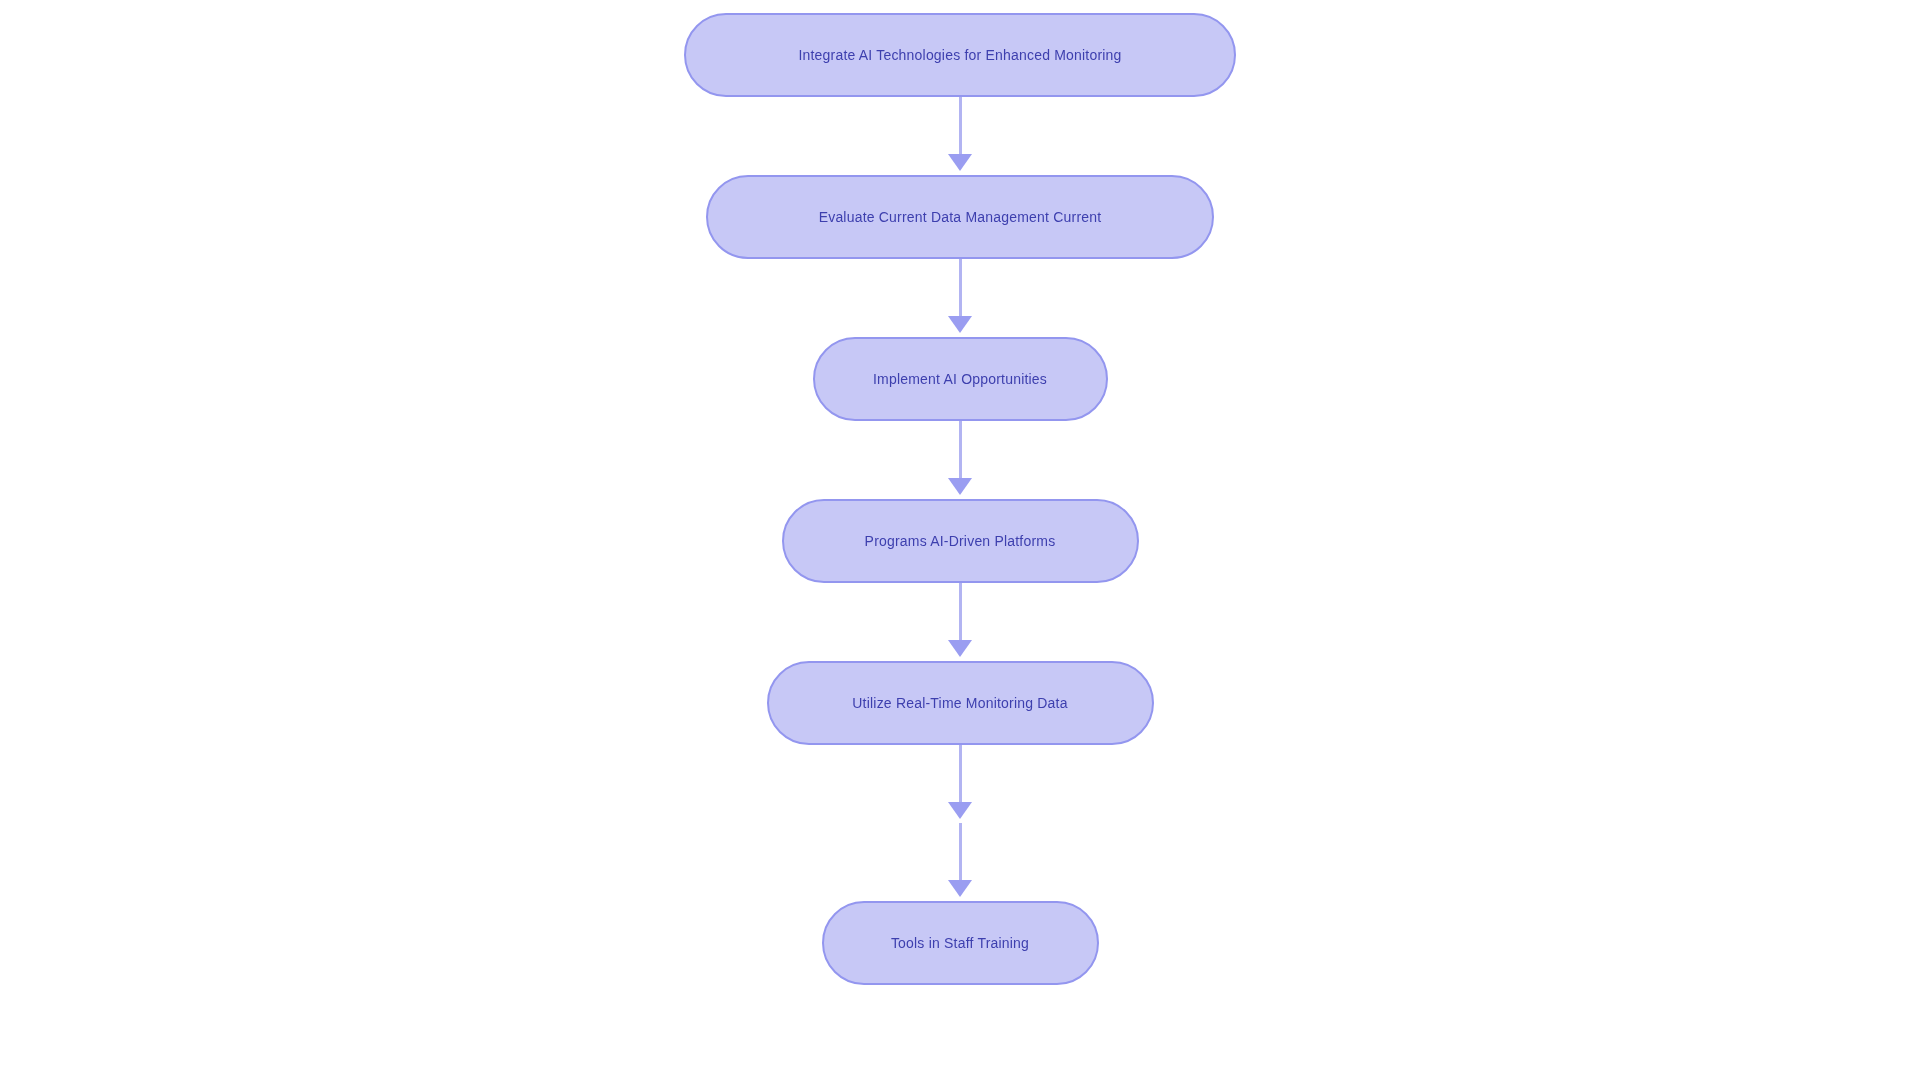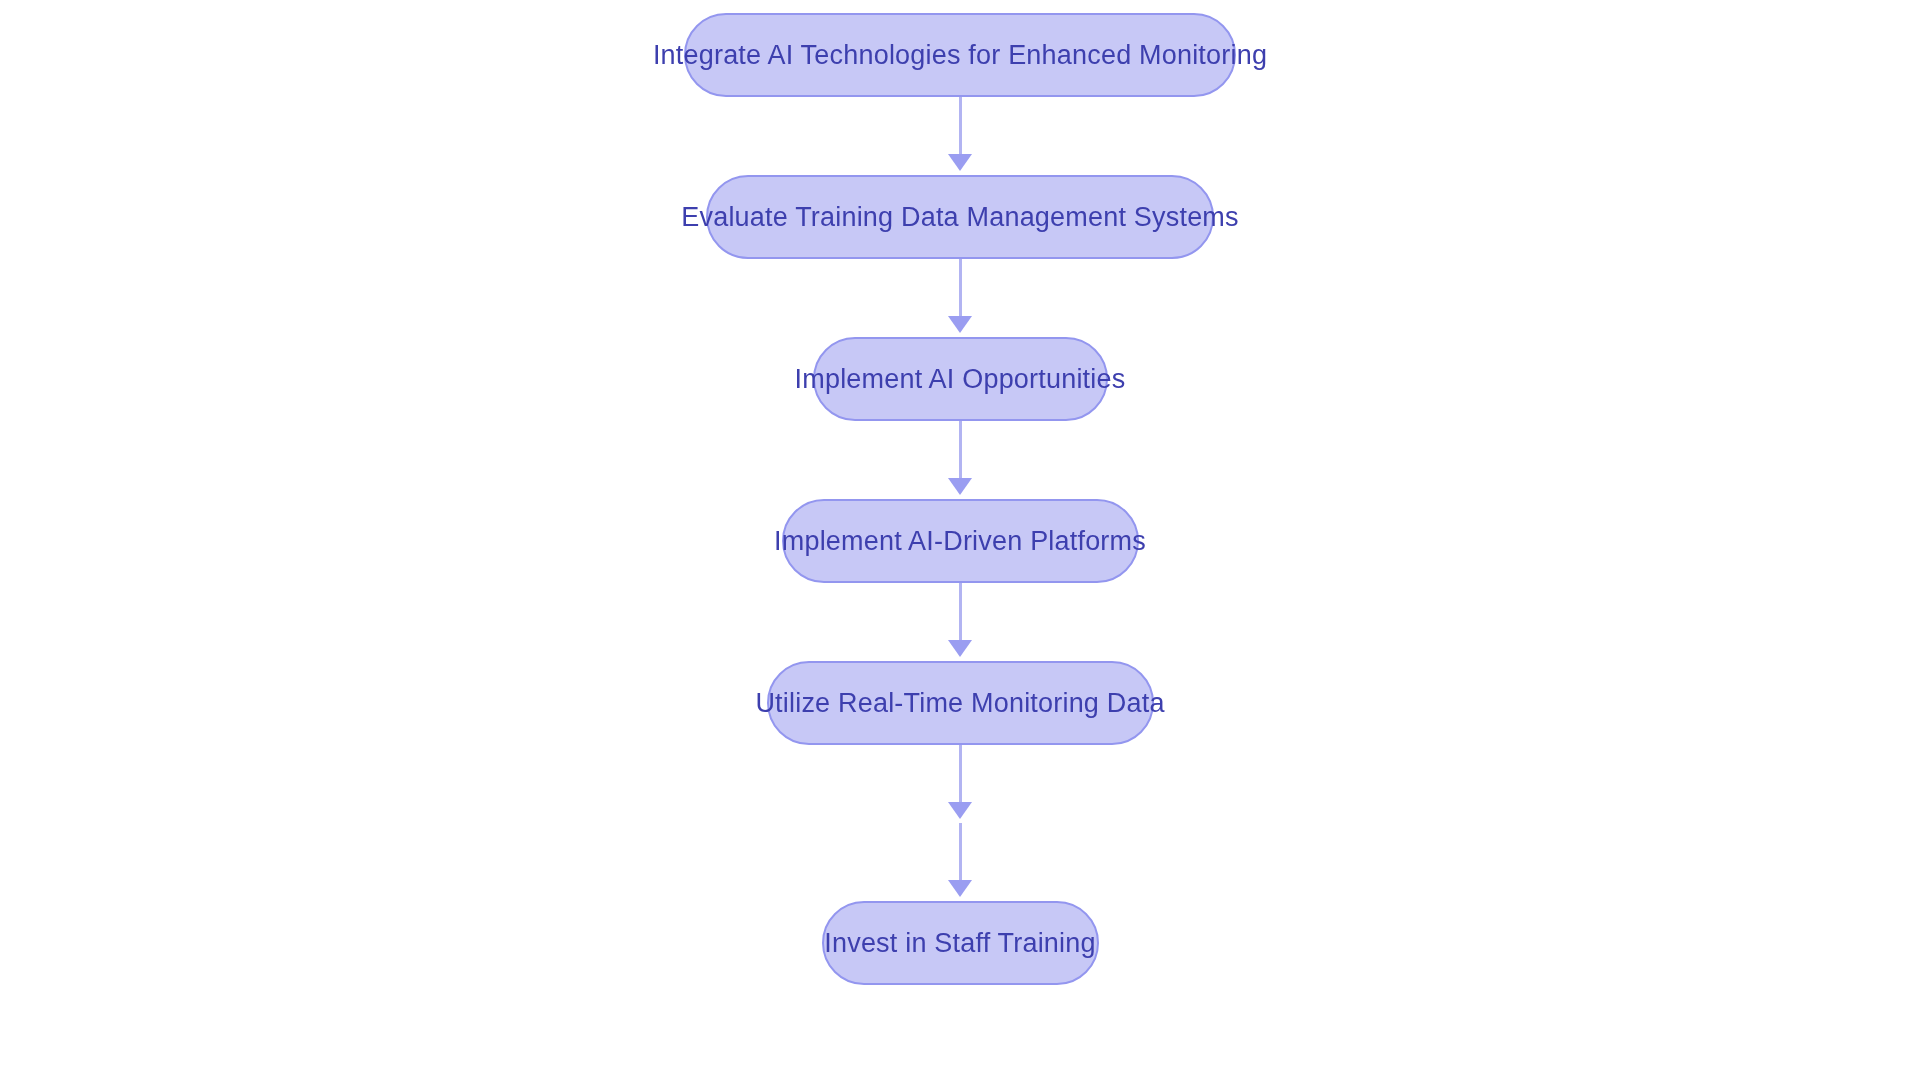--- a/index.html
+++ b/index.html
@@ -31,21 +31,21 @@
     border-radius: 42px;
     background: var(--node-fill);
     border: 2px solid var(--node-border);
     display: flex;
     align-items: center;
     justify-content: center;
     flex-shrink: 0;
   }
   .node-label {
     color: var(--node-text);
-    font-size: 27px;
+    font-size: 14px;
     font-weight: 500;
     letter-spacing: 0.2px;
     white-space: nowrap;
     text-align: left;
   }
   .node-1 { width: 552px; }
   .node-2 { width: 508px; }
   .node-3 { width: 295px; }
   .node-4 { width: 357px; }
   .node-5 { width: 387px; }
@@ -80,39 +80,39 @@
   <div class="node node-1">
     <span class="node-label">Integrate AI Technologies for Enhanced Monitoring</span>
   </div>
 
   <div class="arrow">
     <div class="arrow-line"></div>
     <div class="arrow-head"></div>
   </div>
 
   <div class="node node-2">
-    <span class="node-label">Evaluate Training Data Management Systems</span>
+    <span class="node-label">Evaluate Current Data Management Current</span>
   </div>
 
   <div class="arrow">
     <div class="arrow-line"></div>
     <div class="arrow-head"></div>
   </div>
 
   <div class="node node-3">
     <span class="node-label">Implement AI Opportunities</span>
   </div>
 
   <div class="arrow">
     <div class="arrow-line"></div>
     <div class="arrow-head"></div>
   </div>
 
   <div class="node node-4">
-    <span class="node-label">Implement AI-Driven Platforms</span>
+    <span class="node-label">Programs AI-Driven Platforms</span>
   </div>
 
   <div class="arrow">
     <div class="arrow-line"></div>
     <div class="arrow-head"></div>
   </div>
 
   <div class="node node-5">
     <span class="node-label">Utilize Real-Time Monitoring Data</span>
   </div>
@@ -122,16 +122,16 @@
     <div class="arrow-head"></div>
   </div>
 
 
   <div class="arrow">
     <div class="arrow-line"></div>
     <div class="arrow-head"></div>
   </div>
 
   <div class="node node-7">
-    <span class="node-label">Invest in Staff Training</span>
+    <span class="node-label">Tools in Staff Training</span>
   </div>
 
 </div>
 
 </body></html>

